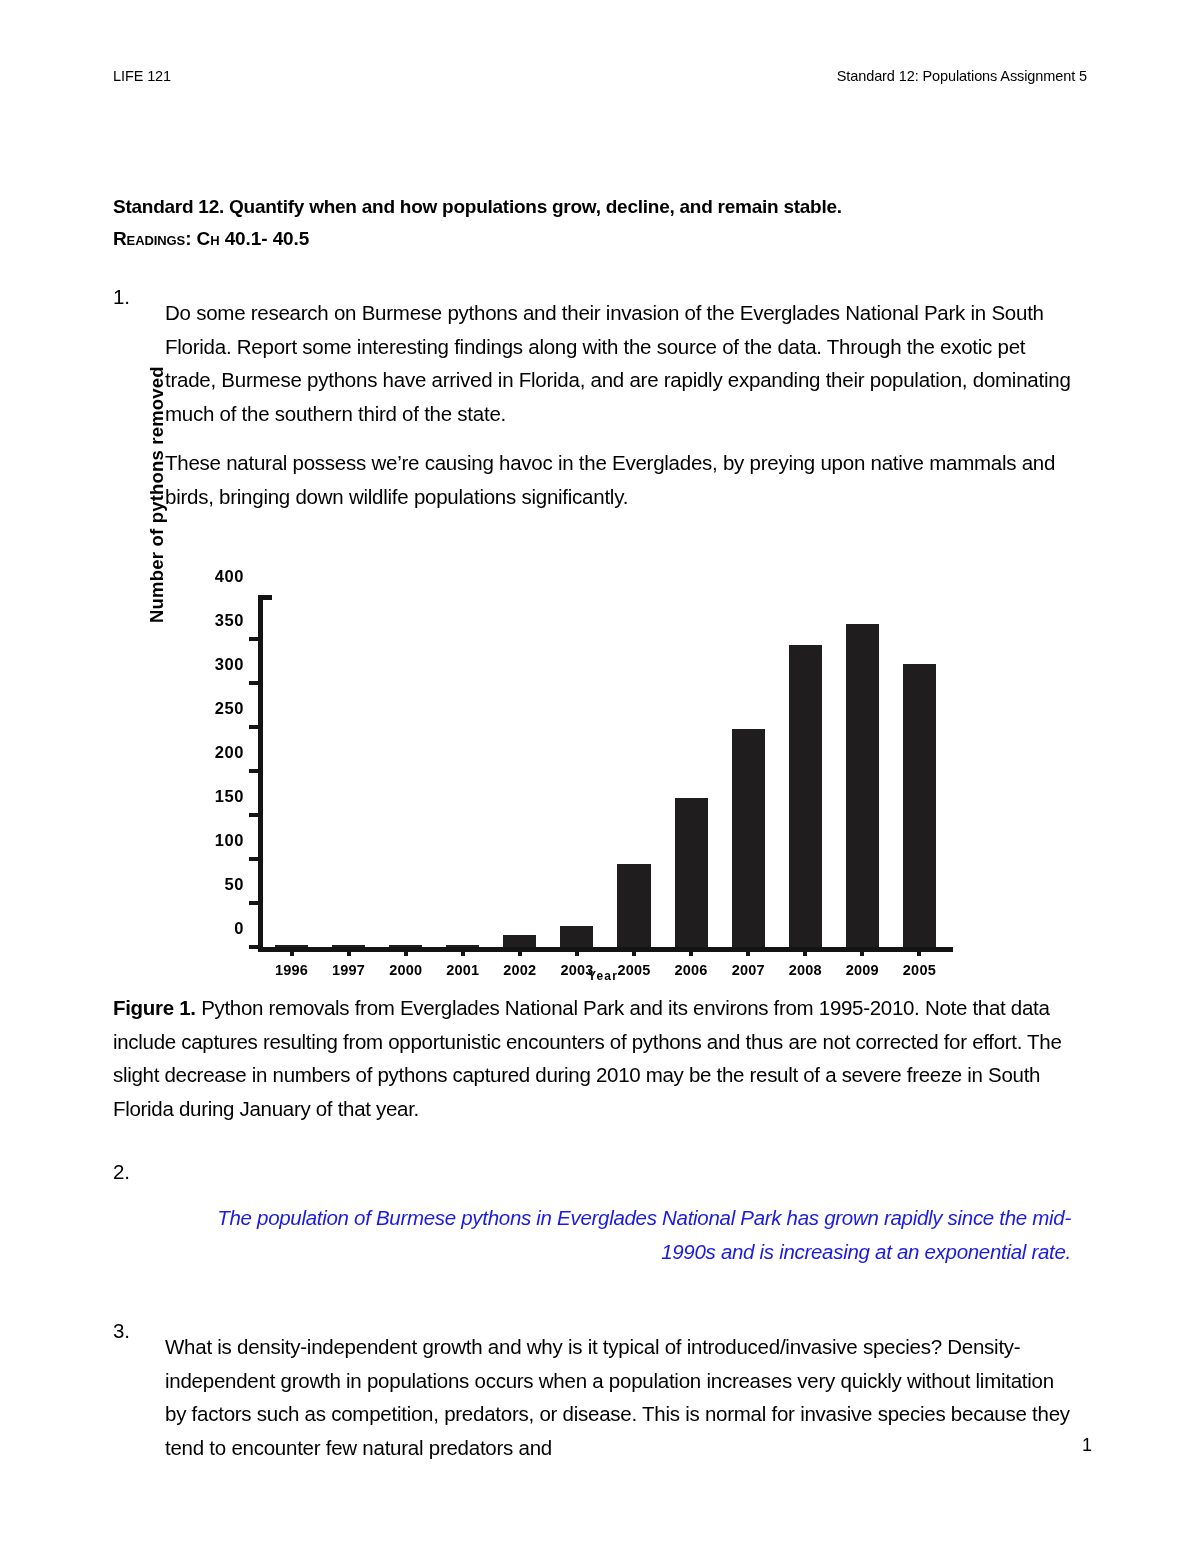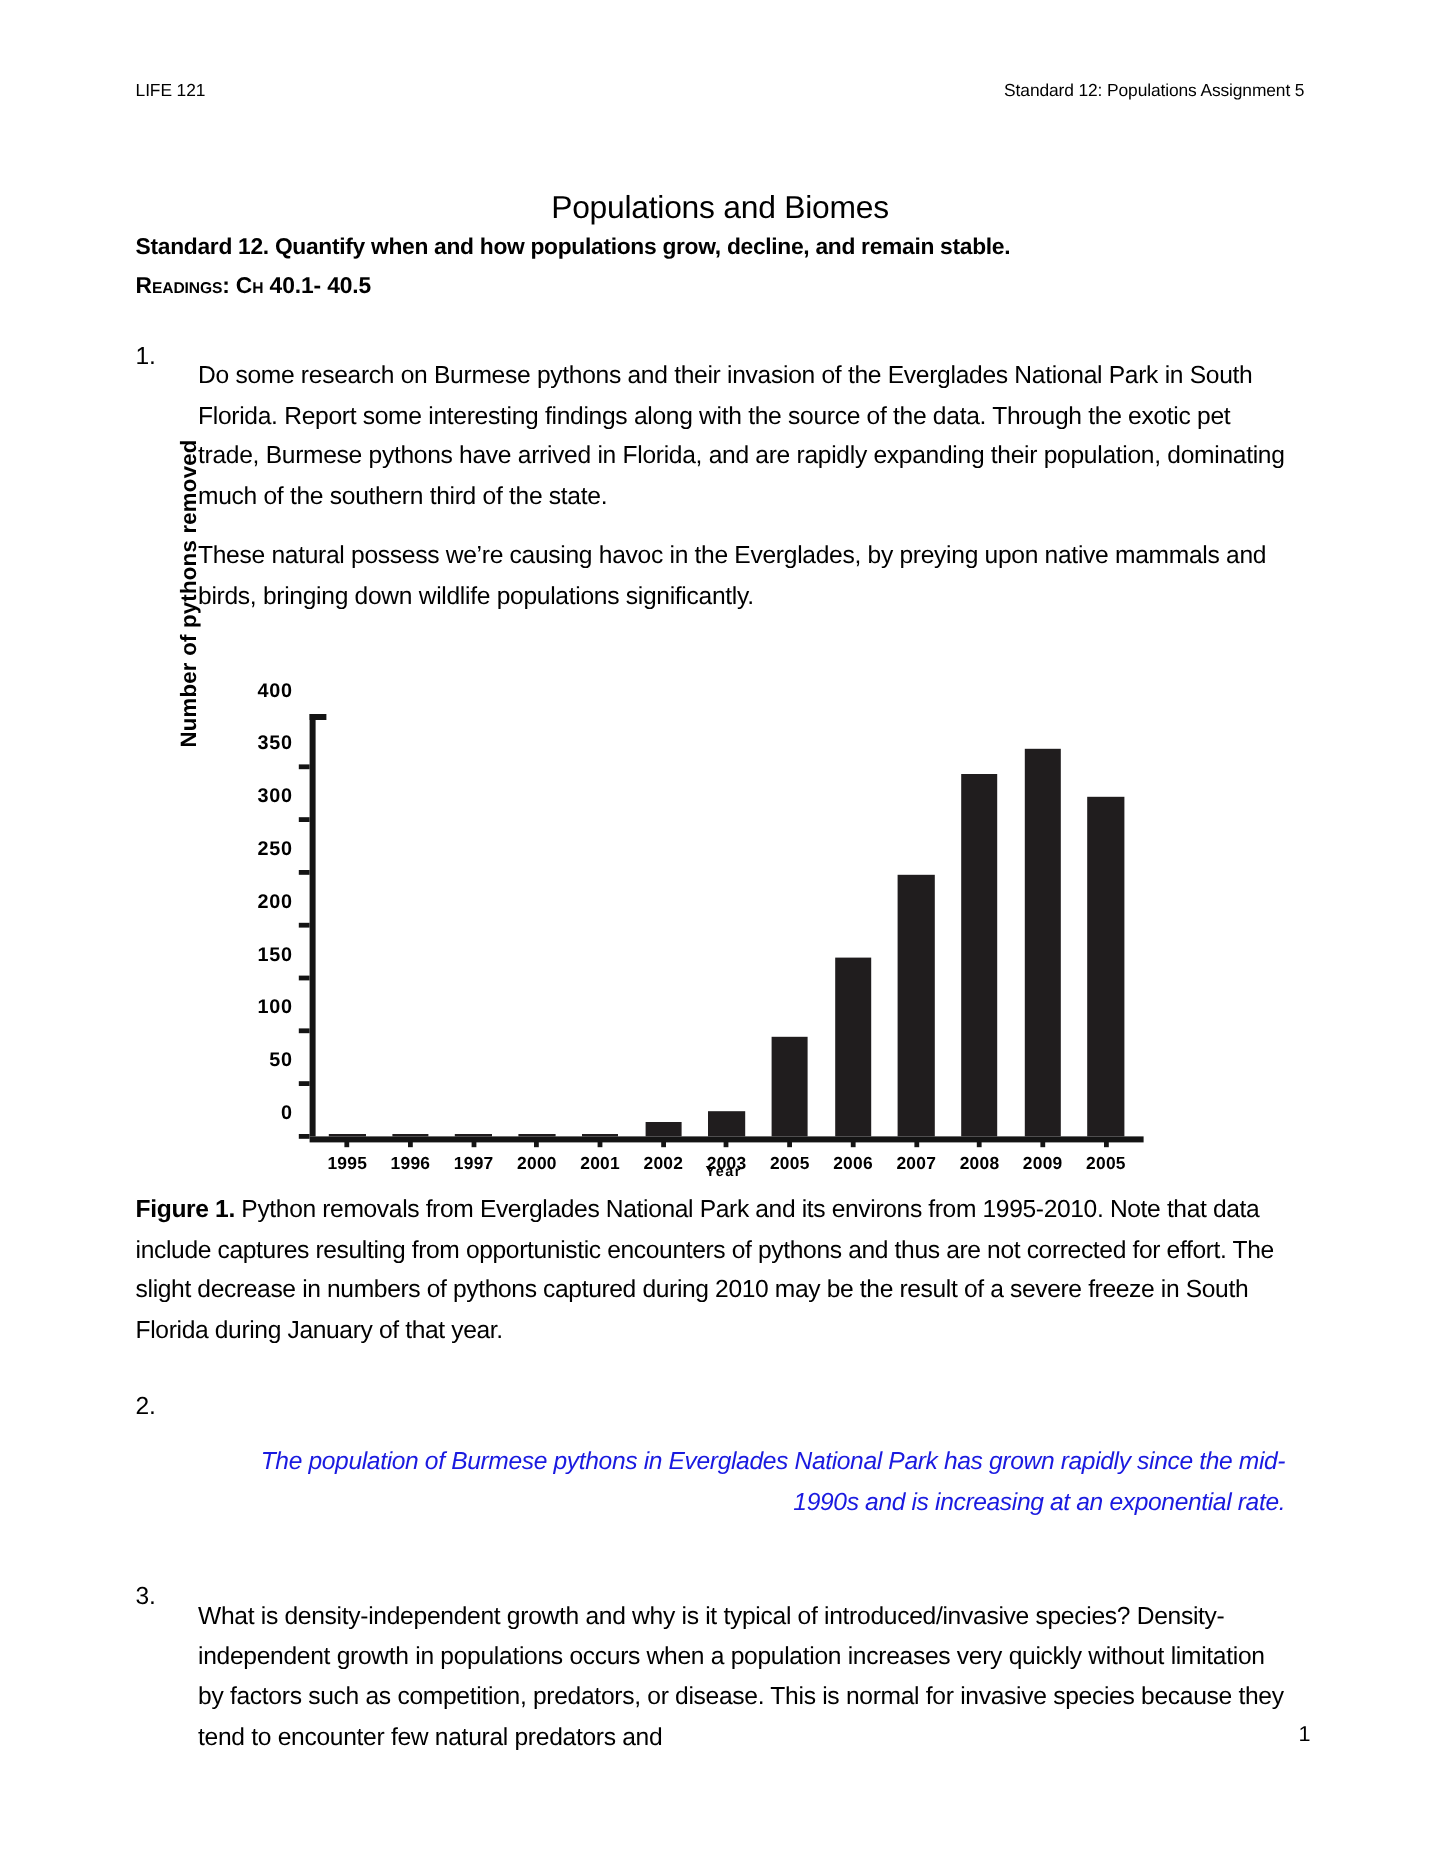--- a/index.html
+++ b/index.html
@@ -253,21 +253,20 @@
 </head>
 <body>
 
 <div class="page">
 
   <div class="doc-header">
     <span class="left">LIFE 121</span>
     <span class="right">Standard 12: Populations Assignment 5</span>
   </div>
 
-  <h1 class="doc-title">Populations and Biomes</h1>
 
   <div class="content">
 
     <p class="standard-line">Standard 12. Quantify when and how populations grow, decline, and remain stable.</p>
 
     <p class="readings-line">Readings: Ch 40.1- 40.5</p>
 
     <div class="qitem">
       <div class="qnum">1.</div>
       <div class="qbody">
@@ -304,25 +303,20 @@
             <div class="ytick-label" style="bottom:132px">150</div>
             <div class="ytick-label" style="bottom:176px">200</div>
             <div class="ytick-label" style="bottom:220px">250</div>
             <div class="ytick-label" style="bottom:264px">300</div>
             <div class="ytick-label" style="bottom:308px">350</div>
             <div class="ytick-label" style="bottom:352px">400</div>
           </div>
 
           <div class="bars" id="bars">
               <div class="barcell">
-                <div class="bar" title="1995: 2" style="height: 2px; background: rgb(32, 29, 30);"></div>
-                <div class="xtick"></div>
-                <div class="xtick-label">1995</div>
-              </div>
-              <div class="barcell">
                 <div class="bar" title="1996: 2" style="height: 2px; background: rgb(32, 29, 30);"></div>
                 <div class="xtick"></div>
                 <div class="xtick-label">1996</div>
               </div>
               <div class="barcell">
                 <div class="bar" title="1997: 0" style="height: 2px; background: rgb(32, 29, 30);"></div>
                 <div class="xtick"></div>
                 <div class="xtick-label">1997</div>
               </div>
               <div class="barcell">

